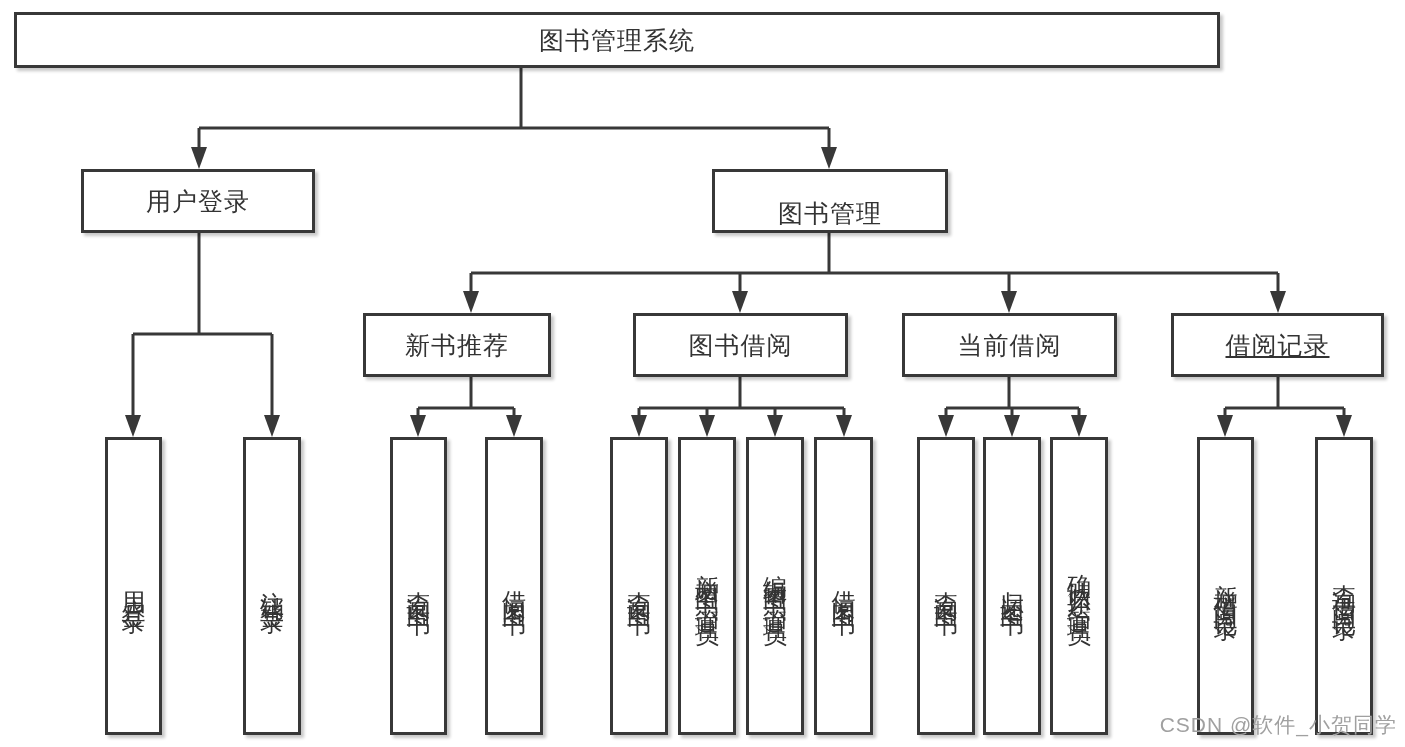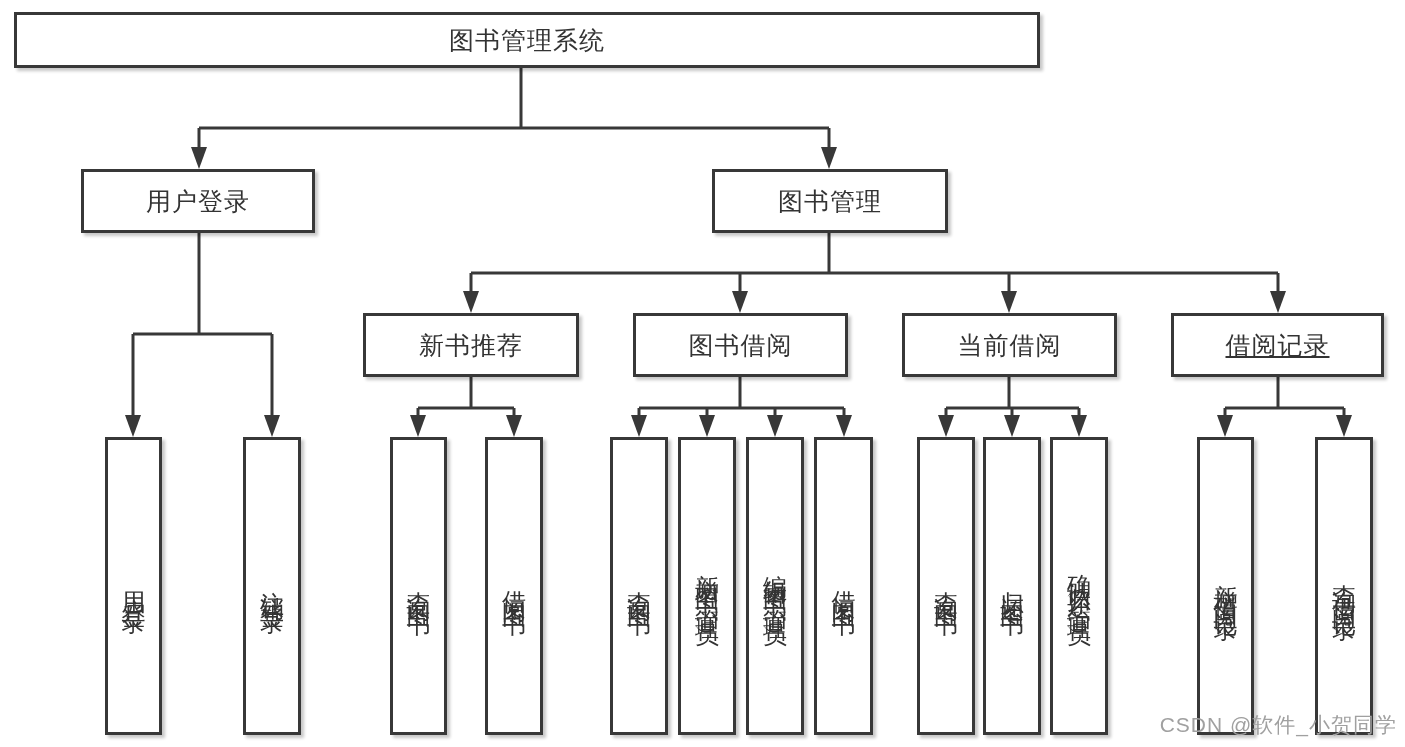--- a/index.html
+++ b/index.html
@@ -91,32 +91,32 @@
       <polygon points="767,415 783,415 775,437"></polygon>
       <polygon points="836,415 852,415 844,437"></polygon>
       <polygon points="938,415 954,415 946,437"></polygon>
       <polygon points="1004,415 1020,415 1012,437"></polygon>
       <polygon points="1071,415 1087,415 1079,437"></polygon>
       <polygon points="1217,415 1233,415 1225,437"></polygon>
       <polygon points="1336,415 1352,415 1344,437"></polygon>
     </g>
   </svg>
 
-  <div class="box hbox" style="left:14px;top:12px;width:1026px;height:56px;">
+  <div class="box hbox" style="left:14px;top:12px;width:1206px;height:56px;">
     <span>图书管理系统</span>
   </div>
 
   <div class="box hbox" style="left:81px;top:169px;width:234px;height:64px;">
     <span>用户登录</span>
   </div>
-  <div class="box hbox" style="left:712px;top:169px;width:236px;height:64px;">
+  <div class="box hbox" style="left:712px;top:169px;width:236px;height:64px;align-items:flex-end;">
     <span>图书管理</span>
   </div>
 
-  <div class="box hbox" style="left:363px;top:313px;width:216px;height:64px;">
+  <div class="box hbox" style="left:363px;top:313px;width:188px;height:64px;">
     <span>新书推荐</span>
   </div>
   <div class="box hbox" style="left:633px;top:313px;width:215px;height:64px;text-align:right;">
     <span>图书借阅</span>
   </div>
   <div class="box hbox" style="left:902px;top:313px;width:215px;height:64px;text-align:center;">
     <span>当前借阅</span>
   </div>
   <div class="box hbox" style="left:1171px;top:313px;width:213px;height:64px;text-decoration:underline;">
     <span>借阅记录</span>

